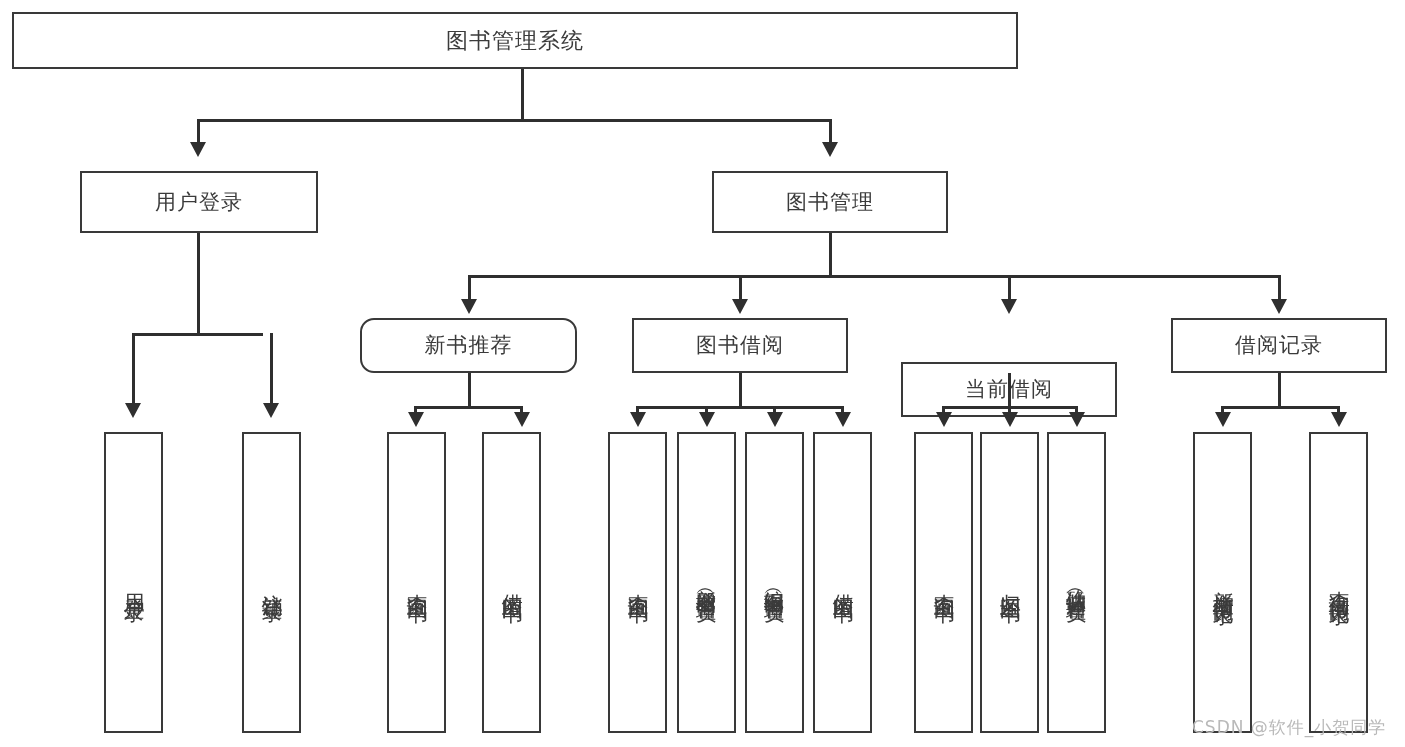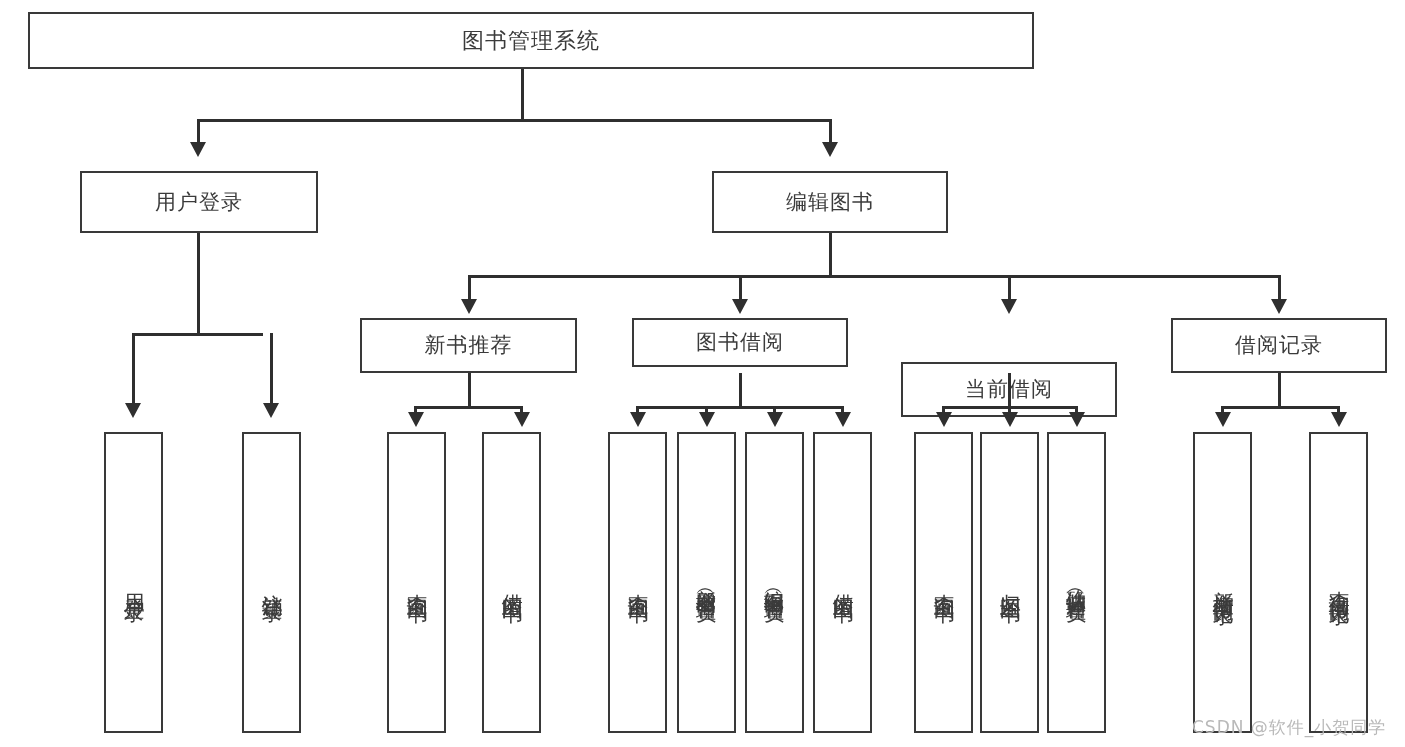--- a/index.html
+++ b/index.html
@@ -77,62 +77,62 @@
     white-space:nowrap;
     pointer-events:none;
     text-align:center;
   }
 </style>
 </head>
 <body>
 
 <div id="stage">
 
-  <div class="node root" style="left:28px;top:12px;width:1006px;height:57px;">
+  <div class="node root" style="left:12px;top:12px;width:1006px;height:57px;">
     <span class="label">图书管理系统</span>
   </div>
 
   <div class="ln v" style="left:521px;top:69px;height:51px;"></div>
 
   <div class="ln h" style="left:197px;top:119px;width:634px;"></div>
 
   <div class="ln v" style="left:197px;top:119px;height:26px;"></div>
   <div class="arrow" style="left:190px;top:142px;"></div>
   <div class="ln v" style="left:829px;top:119px;height:26px;"></div>
   <div class="arrow" style="left:822px;top:142px;"></div>
 
   <div class="node" style="left:80px;top:171px;width:238px;height:62px;">
     <span class="label">用户登录</span>
   </div>
   <div class="node" style="left:712px;top:171px;width:236px;height:62px;">
-    <span class="label">编辑图书</span>
+    <span class="label">图书管理</span>
   </div>
 
   <div class="ln v" style="left:197px;top:233px;height:102px;"></div>
   <div class="ln h" style="left:132px;top:333px;width:131px;"></div>
   <div class="ln v" style="left:132px;top:333px;height:73px;"></div>
   <div class="arrow" style="left:125px;top:403px;"></div>
   <div class="ln v" style="left:270px;top:333px;height:73px;"></div>
   <div class="arrow" style="left:263px;top:403px;"></div>
 
   <div class="ln v" style="left:829px;top:233px;height:44px;"></div>
   <div class="ln h" style="left:468px;top:275px;width:812px;"></div>
   <div class="ln v" style="left:468px;top:275px;height:27px;"></div>
   <div class="arrow" style="left:461px;top:299px;"></div>
   <div class="ln v" style="left:739px;top:275px;height:27px;"></div>
   <div class="arrow" style="left:732px;top:299px;"></div>
   <div class="ln v" style="left:1008px;top:275px;height:27px;"></div>
   <div class="arrow" style="left:1001px;top:299px;"></div>
   <div class="ln v" style="left:1278px;top:275px;height:27px;"></div>
   <div class="arrow" style="left:1271px;top:299px;"></div>
 
-  <div class="node" style="left:360px;top:318px;width:217px;height:55px;">
+  <div class="node" style="left:360px;top:318px;width:217px;height:55px;border-radius:14px;">
     <span class="label">新书推荐</span>
   </div>
-  <div class="node" style="left:632px;top:318px;width:216px;height:49px;">
+  <div class="node" style="left:632px;top:318px;width:216px;height:55px;">
     <span class="label">图书借阅</span>
   </div>
   <div class="node" style="left:901px;top:318px;width:216px;height:55px;margin-top:44px;">
     <span class="label">当前借阅</span>
   </div>
   <div class="node" style="left:1171px;top:318px;width:216px;height:55px;">
     <span class="label">借阅记录</span>
   </div>
 
   <div class="ln v" style="left:468px;top:373px;height:35px;"></div>

